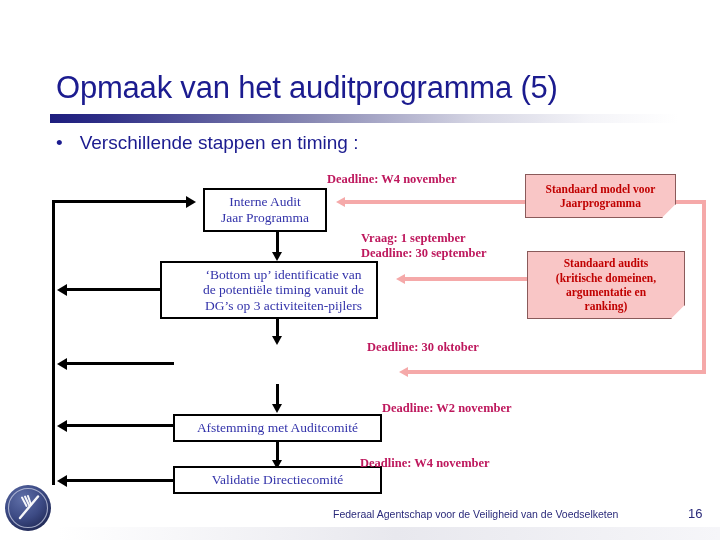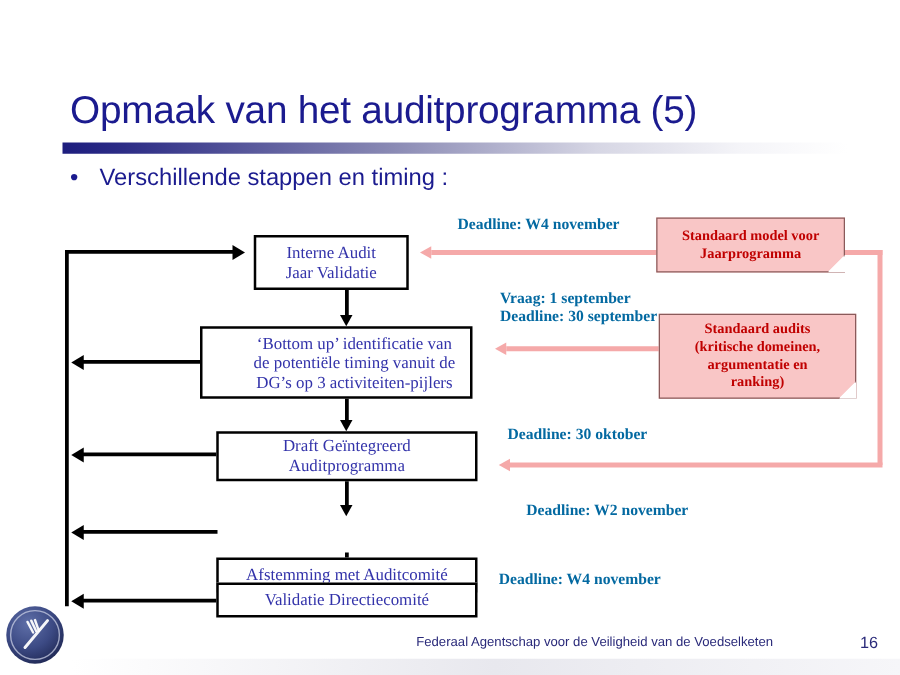--- a/index.html
+++ b/index.html
@@ -102,28 +102,27 @@
     right: -1px; bottom: -1px;
     width: 14px; height: 14px;
     background: #ffffff;
     clip-path: polygon(100% 0, 0 100%, 100% 100%);
     border-right: 0;
   }
 
   
   .deadline {
     position: absolute;
-    color: #0369a1;
+    color: #be185d;
     font-family: "Liberation Serif", serif;
     font-weight: bold;
     font-size: 12.5px;
     line-height: 1.22;
     white-space: nowrap;
     z-index: 8;
-    margin-left: 39px;
   }
   .deadline span { display: block; }
 
   
   .bline {
     position: absolute;
     background: #000000;
     z-index: 4;
   }
   .barrow-down {
@@ -244,35 +243,31 @@
   <div class="parrow-left" style="left:336px; top:196.5px;"></div>
 
   <div class="pline" style="left:405px; top:277px; width:122px; height:4px;"></div>
   <div class="parrow-left" style="left:396px; top:273.5px;"></div>
 
   <div class="pline" style="left:408px; top:370px; width:298px; height:4px;"></div>
   <div class="parrow-left" style="left:399px; top:366.5px;"></div>
 
   <div class="fbox" style="left:203px; top:188px; width:124px; height:44px;">
     <span>Interne Audit</span>
-    <span>Jaar Validatie</span>
+    <span>Jaar Programma</span>
   </div>
 
   <div class="fbox" style="left:160px; top:261px; width:218px; height:58px; font-size:13.5px;padding-left:29px;">
     <span>‘Bottom up’ identificatie van</span>
     <span>de potentiële timing vanuit de</span>
     <span>DG’s op 3 activiteiten-pijlers</span>
   </div>
 
-  <div class="fbox" style="left:173px; top:345px; width:209px; height:40px;">
-    <span>Draft Geïntegreerd</span>
-    <span>Auditprogramma</span>
-  </div>
-
-  <div class="fbox" style="left:173px; top:414px; width:209px; height:28px;margin-top:32px;">
+
+  <div class="fbox" style="left:173px; top:414px; width:209px; height:28px;">
     <span>Afstemming met Auditcomité</span>
   </div>
 
   <div class="fbox" style="left:173px; top:466px; width:209px; height:28px;">
     <span>Validatie Directiecomité</span>
   </div>
 
   <div class="pnote" style="left:525px; top:174px; width:151px; height:44px;">
     <span>Standaard model voor</span>
     <span>Jaarprogramma</span>

